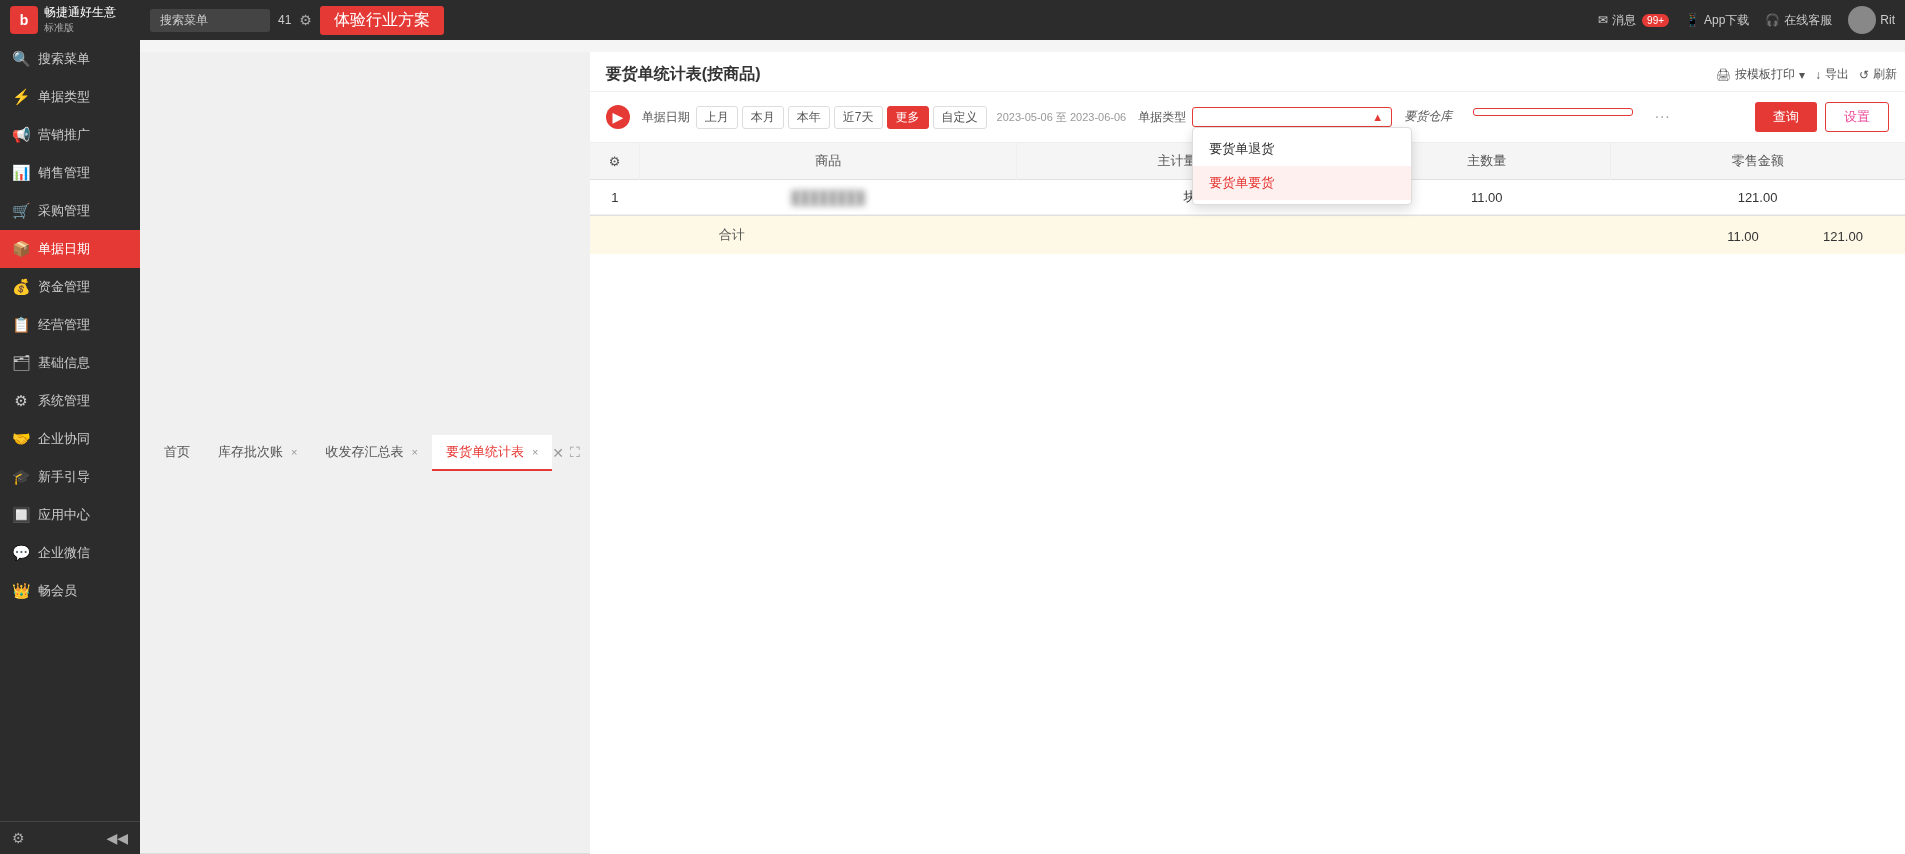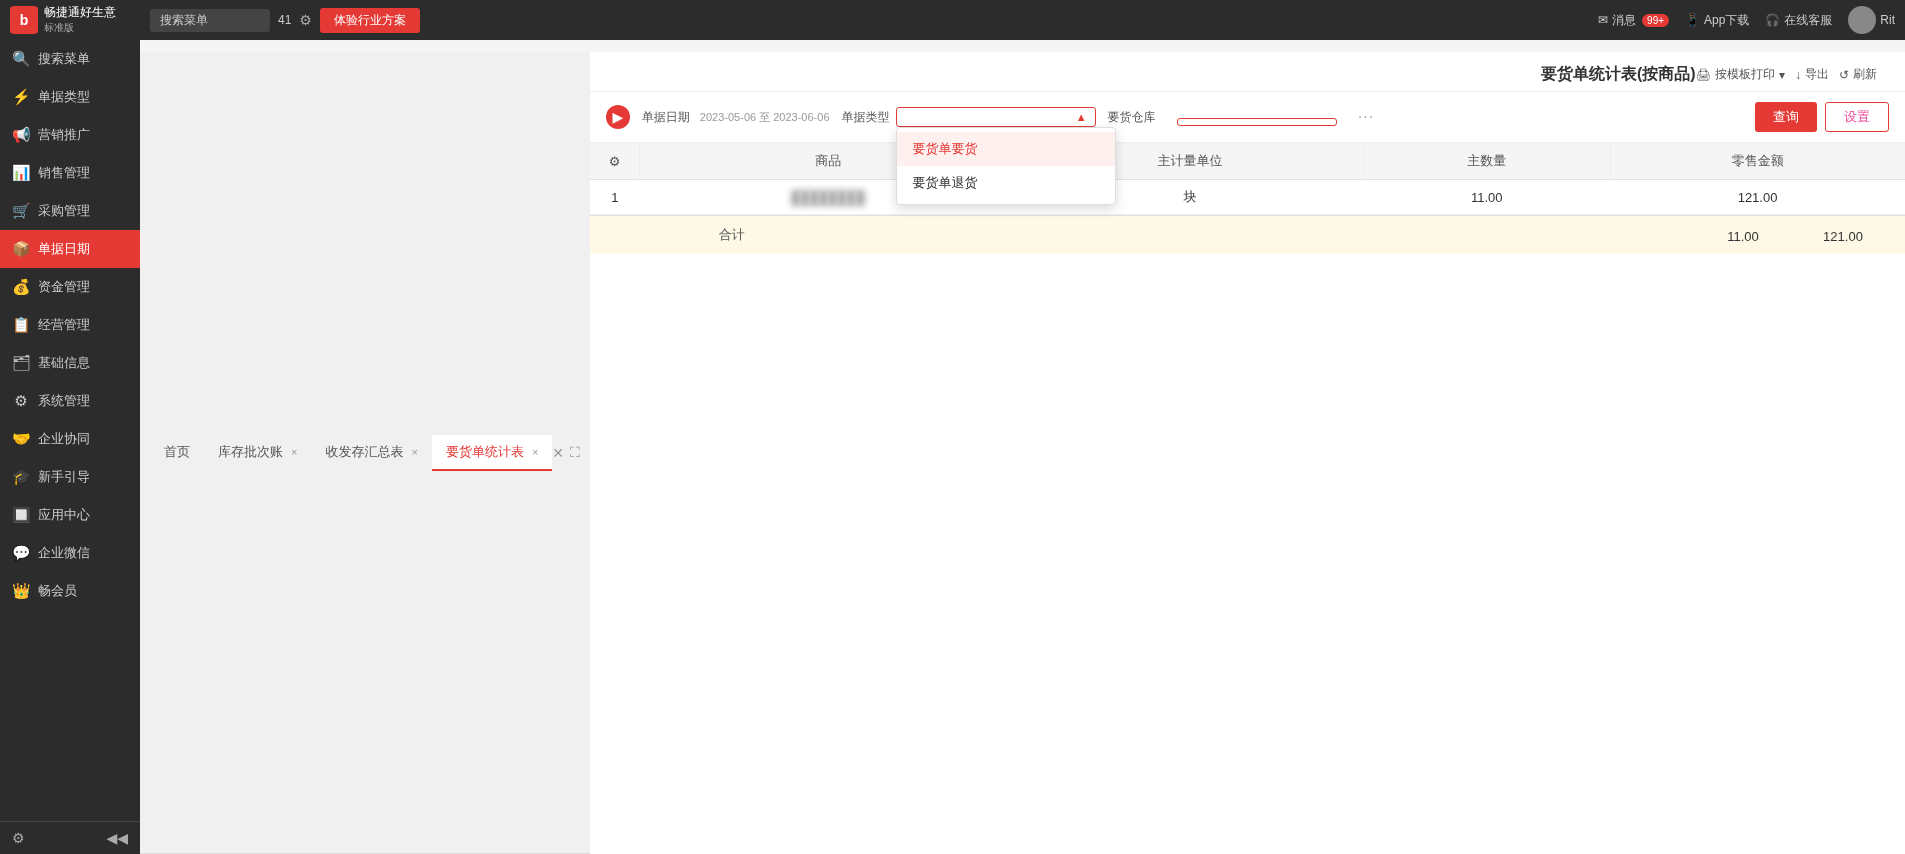--- a/index.html
+++ b/index.html
@@ -59,21 +59,21 @@
       color: #aaa;
       font-size: 14px;
       cursor: pointer;
     }
     .top-promo-btn {
       background: #e53935;
       color: #fff;
       border: none;
       padding: 4px 14px;
       border-radius: 3px;
-      font-size: 12px;
+      font-size: 16px;
       cursor: pointer;
     }
 
     .top-bar-right {
       display: flex;
       align-items: center;
       gap: 16px;
       font-size: 12px;
       color: #ccc;
     }
@@ -201,22 +201,22 @@
       flex: 1;
       overflow-y: auto;
       background: #fff;
       padding: 0;
     }
 
     
     .page-header {
       display: flex;
       align-items: center;
-      justify-content: flex-end;
-      padding: 12px 28px 6px 16px;
+      justify-content: space-between;
+      padding: 12px 8px 6px 16px;
       border-bottom: 1px solid #eee;
     }
     .page-title {
       font-size: 16px;
       font-weight: bold;
       color: #333;
     }
     .page-header-actions {
       display: flex;
       align-items: center;
@@ -308,24 +308,25 @@
       cursor: pointer;
       position: relative;
     }
     .filter-select-chevron {
       color: #e53935;
       font-size: 11px;
     }
 
     .filter-warehouse {
       display: flex;
-      align-items: flex-end;
+      align-items: flex-start;
       gap: 21px;
       font-size: 12px;
       color: #555;
+      font-style: italic;
     }
     .filter-more-btn {
       color: #aaa;
       cursor: pointer;
       font-size: 16px;
     }
 
     .query-btn {
       background: #e53935;
       color: #fff;
@@ -591,34 +592,42 @@
             <span>刷新</span>
           </span>
         </div>
       </div>
 
       <div class="filter-bar">
         <button class="filter-expand-btn">▶</button>
 
         <div class="filter-group">
           <span class="filter-label">单据日期</span>
+          <div class="date-filter-btns">
+            <button class="date-btn">上月</button>
+            <button class="date-btn">本月</button>
+            <button class="date-btn">本年</button>
+            <button class="date-btn">近7天</button>
+            <button class="date-btn more">更多</button>
+            <button class="date-btn custom">自定义</button>
+          </div>
           <span class="date-range-text">2023-05-06 至 2023-06-06</span>
         </div>
 
         <div class="filter-group">
           <span class="filter-label">单据类型</span>
           <div class="filter-select-container">
             <div class="filter-select" style="min-width:200px;">
               <span></span>
               <span class="filter-select-chevron">▲</span>
             </div>
 
             <div class="dropdown-overlay">
+              <div class="dropdown-item">要货单退货</div>
               <div class="dropdown-item selected">要货单要货</div>
-              <div class="dropdown-item">要货单退货</div>
             </div>
           </div>
         </div>
 
         <div class="filter-warehouse">
           <span class="filter-label">要货仓库</span>
           <div class="filter-select" style="min-width:160px;">
             <span></span>
           </div>
           <span class="filter-more-btn">···</span>

